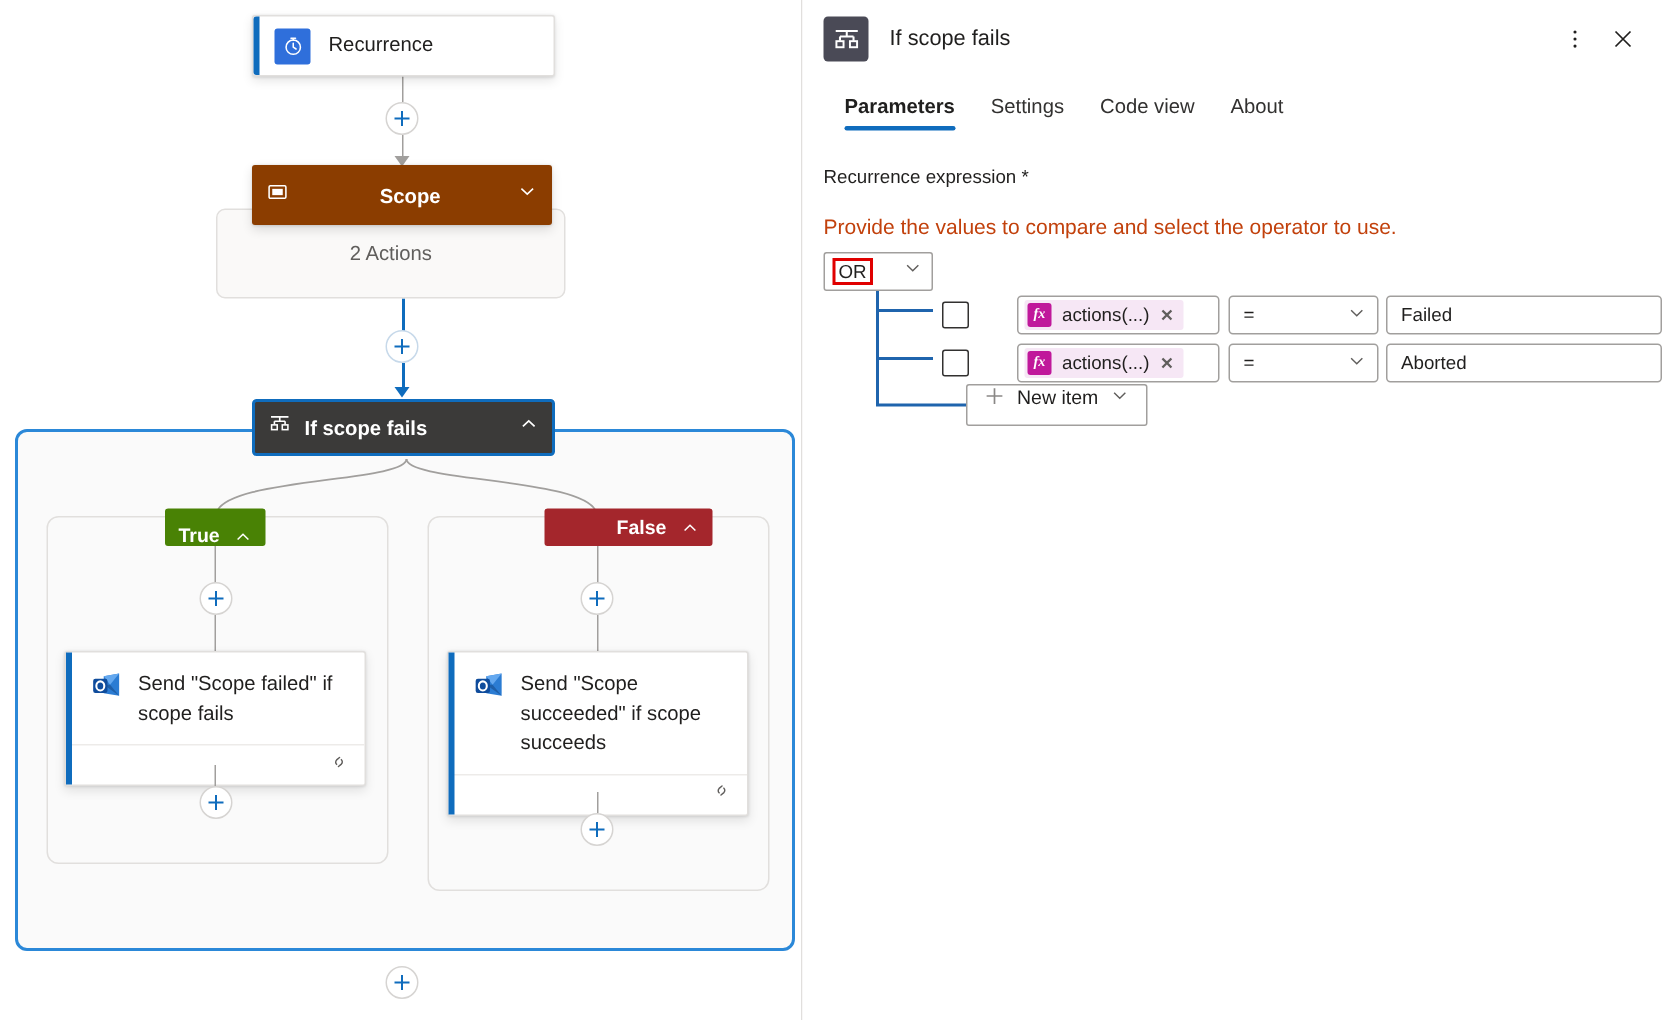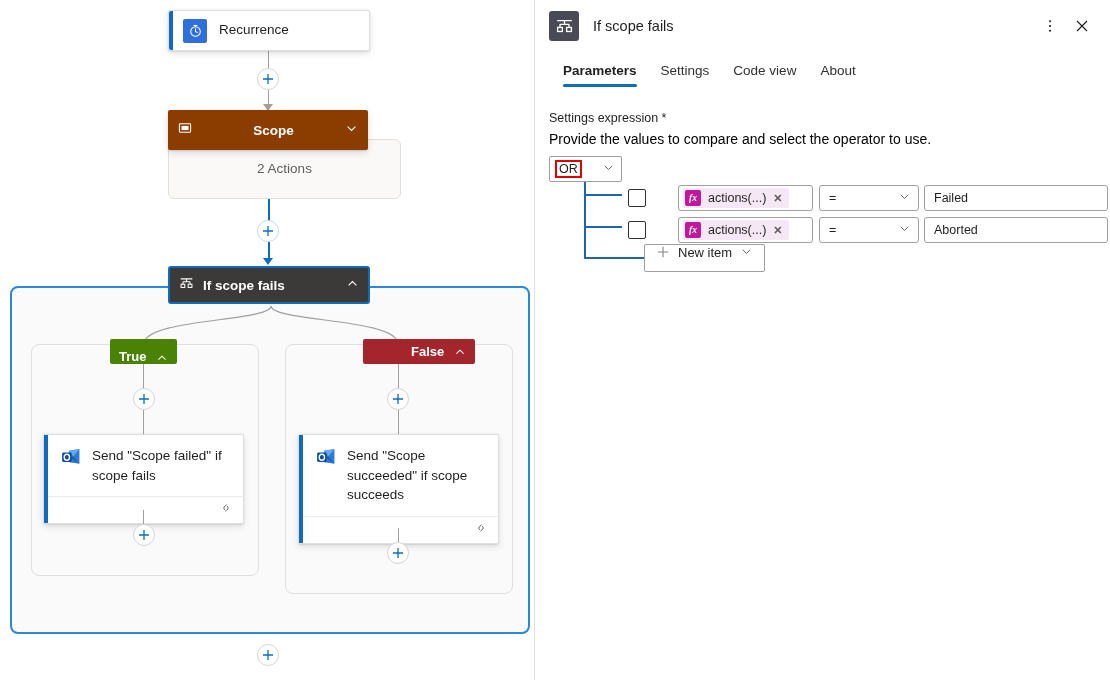--- a/index.html
+++ b/index.html
@@ -55,21 +55,21 @@
   .node-icon {
     width: 24px; height: 24px; border-radius: 2px;
     display: flex; align-items: center; justify-content: center;
     flex: 0 0 auto;
   }
   .node-title {
     font-size: 13.5px; color: #201f1e; line-height: 1.25;
   }
 
   
-  #scope-wrap { position: absolute; left: 168px; top: 139px; width: 233px; height: 60px;
+  #scope-wrap { position: absolute; left: 144px; top: 139px; width: 233px; height: 60px;
     background: #faf9f8; border: 1px solid #e1dfdd; border-radius: 6px; padding-left: 36px; }
   #scope-actions { position:absolute; left:0; right:0; top: 21px; text-align:center;
     font-size: 13.5px; color: #605e5c; }
   #scope-header {
     position: absolute; left: 168px; top: 110px; width: 200px; height: 40px;
     background: #8b3d00; border-radius: 2px;
     display: flex; align-items: center; padding: 0 10px;
     box-shadow: 0 0.6px 1.8px rgba(0,0,0,.12), 0 3px 7px rgba(0,0,0,.12);
     text-align: center;
   }
@@ -132,21 +132,21 @@
   .tab { font-size: 13.5px; color:#323130; padding: 6px 12px 9px 12px; position: relative; cursor: pointer; }
   .tab:first-child { padding-left: 14px; }
   .tab.active { font-weight: bold; color: #201f1e; }
   .tab.active::after {
     content:""; position:absolute; left: 14px; right: 12px; bottom: 0;
     height: 3px; background: #0f6cbd; border-radius: 2px;
   }
 
   #panel-body { padding: 24px 14px 0 14px; }
   .field-label { font-size: 12.5px; color:#201f1e; }
-  .field-desc { font-size: 14px; color:#000000; margin-top: 6px; }
+  .field-desc { font-size: 14px; color:#c2410c; margin-top: 18px; }
 
   
   #builder { position: relative; margin-top: 9px; }
   .ctrl {
     border: 1px solid #a19f9d; border-radius: 2px; background:#fff;
     height: 26px; display:flex; align-items:center;
   }
   #oper-select {
     position: absolute; left: 0; top: 0; width: 73px; height: 26px;
     padding-left: 5px; justify-content: space-between; padding-right: 6px;
@@ -405,21 +405,21 @@
     </div>
 
     <div id="tabs">
       <div class="tab active">Parameters</div>
       <div class="tab">Settings</div>
       <div class="tab">Code view</div>
       <div class="tab">About</div>
     </div>
 
     <div id="panel-body">
-      <div class="field-label">Settings expression *</div>
+      <div class="field-label">Recurrence expression *</div>
       <div class="field-desc">Provide the values to compare and select the operator to use.</div>
 
       <div id="builder" style="height: 140px;">
 
         <div class="ctrl" id="oper-select">
           <span id="oper-value">OR</span>
           <span class="chev">
             <svg width="13" height="13" viewBox="0 0 16 16" aria-hidden="true">
                 <path d="M3.4 6L8 10.4 12.6 6" fill="none" stroke="#605e5c" stroke-width="1.2"></path>
               </svg>

